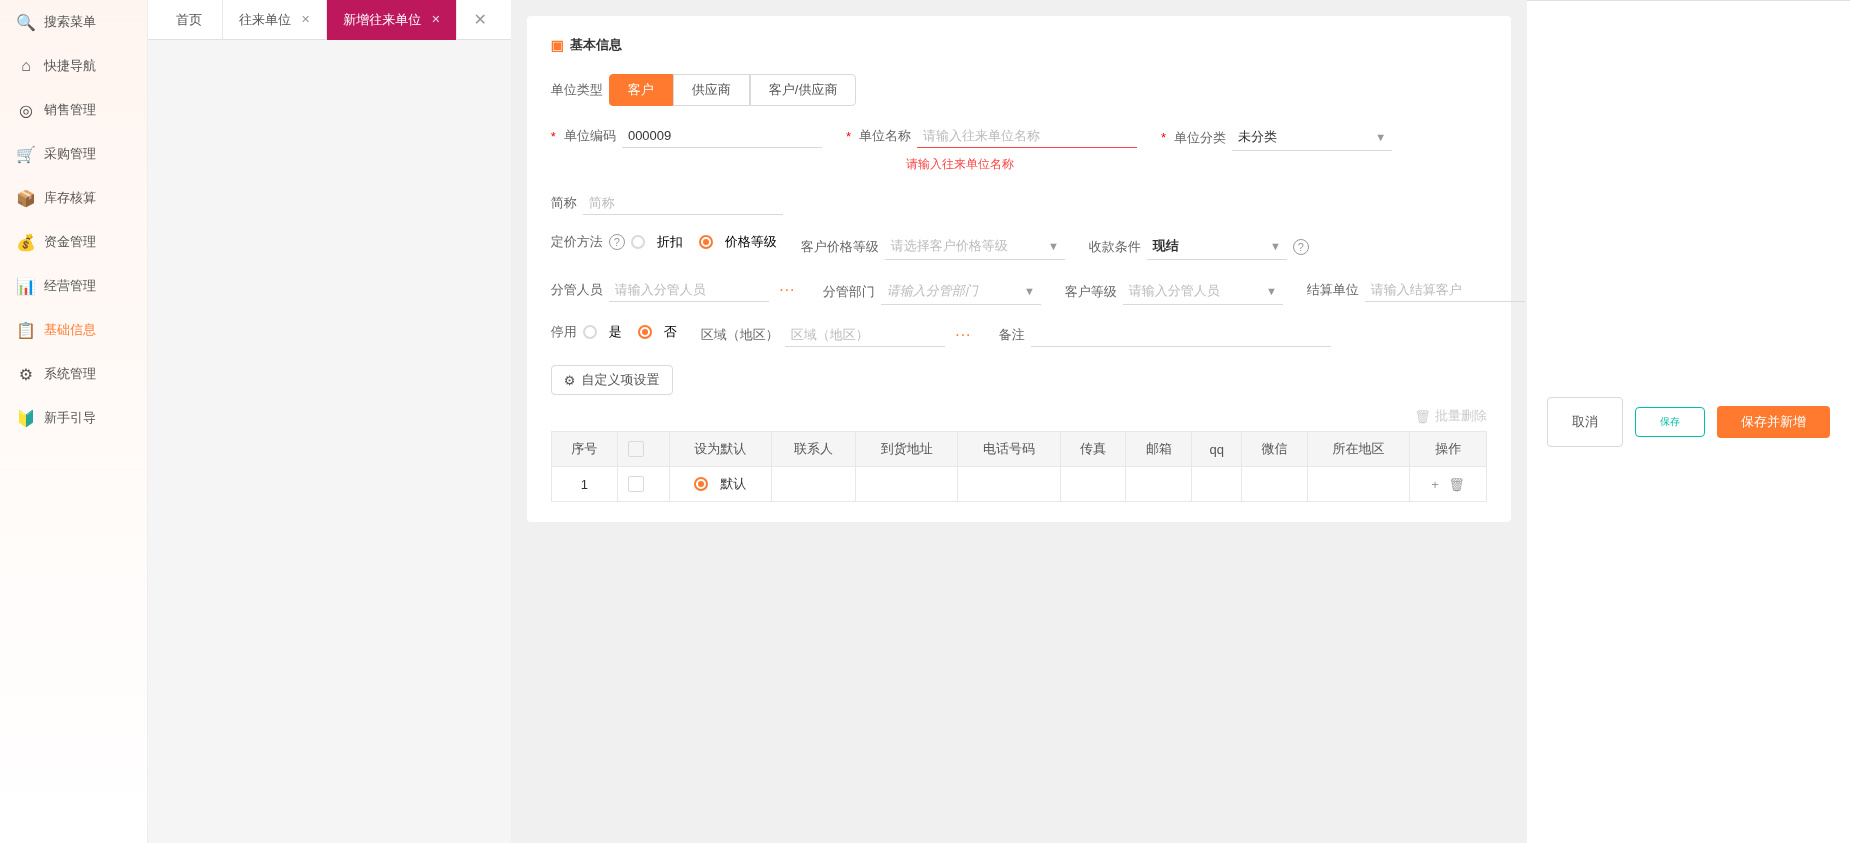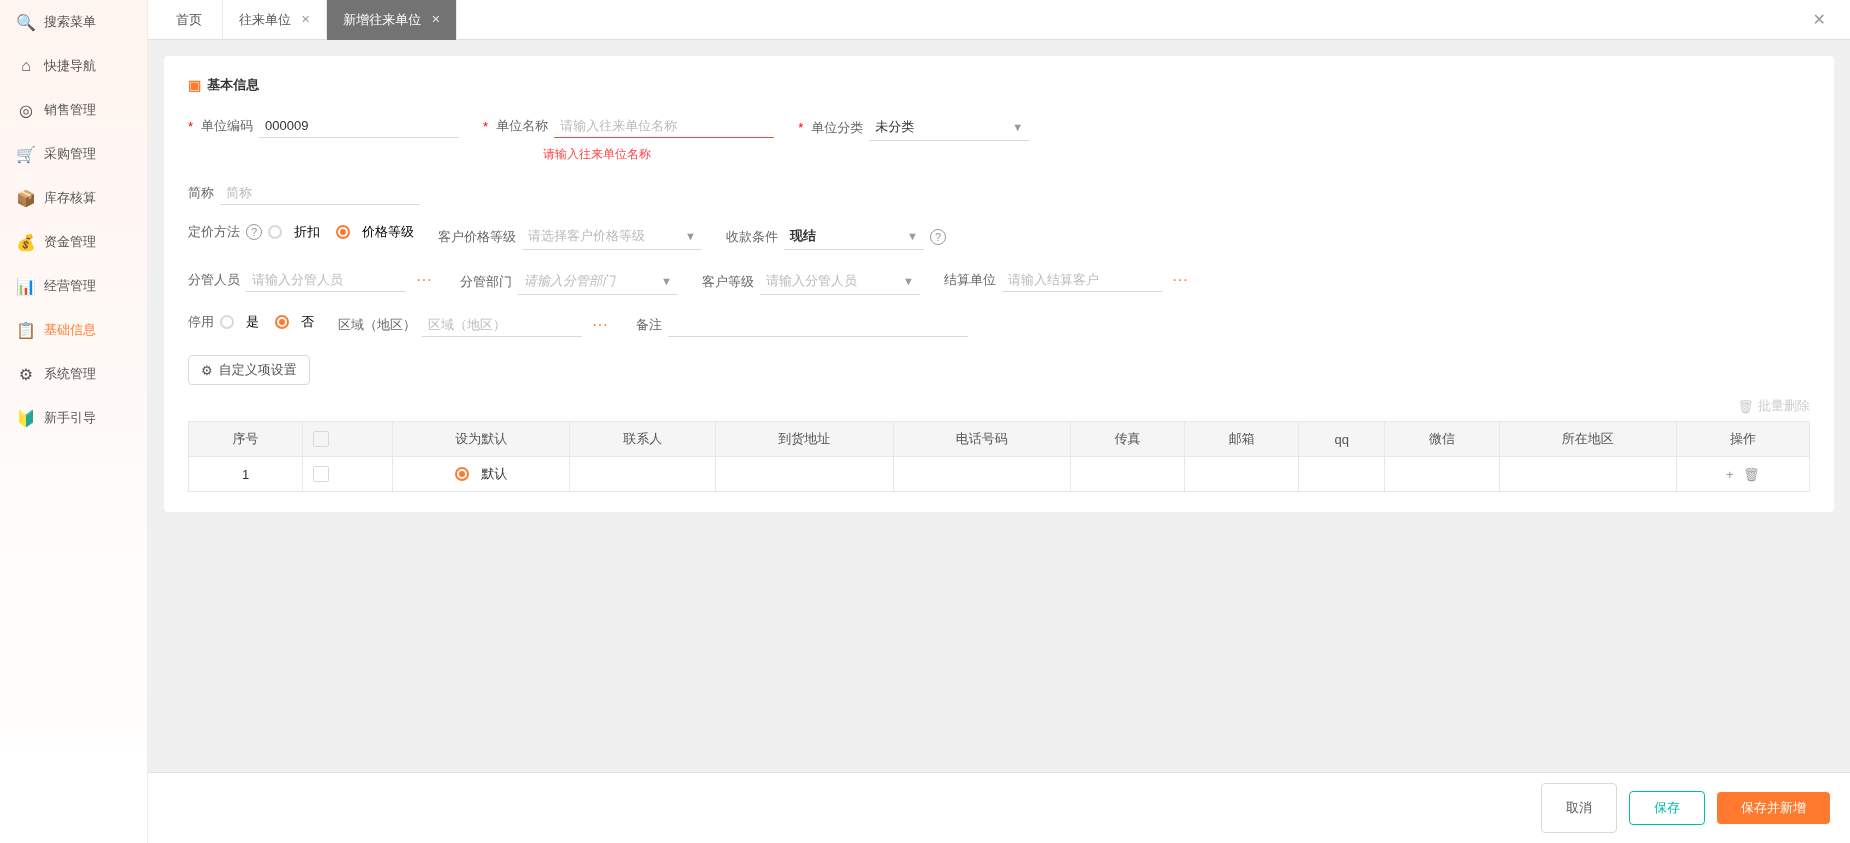--- a/index.html
+++ b/index.html
@@ -31,21 +31,21 @@
       align-items: center;
       justify-content: center;
       font-size: 16px;
       flex-shrink: 0;
     }
 
     
     .main {
       flex: 1;
       display: flex;
-      flex-direction: column;
+      flex-direction: row;
       overflow: hidden;
     }
 
     
     .tab-bar {
       display: flex;
       align-items: center;
       background: #fff;
       border-bottom: 1px solid #e0e0e0;
       height: 40px;
@@ -59,21 +59,21 @@
       height: 40px;
       cursor: pointer;
       color: #555;
       font-size: 13px;
       border-right: 1px solid #e8e8e8;
       gap: 6px;
       white-space: nowrap;
     }
     .tab:first-child { padding: 0 20px; }
     .tab.active {
-      background: #737373;
+      background: #be185d;
       color: #fff;
     }
     .tab-close {
       font-size: 11px;
       color: #999;
       cursor: pointer;
       margin-left: 4px;
     }
     .tab.active .tab-close { color: rgba(255,255,255,0.8); }
     .tab-close-main {
@@ -316,21 +316,21 @@
       cursor: pointer;
       font-size: 13px;
     }
     .btn-save {
       padding: 7px 24px;
       border: 1px solid #00bfa5;
       border-radius: 4px;
       background: #fff;
       color: #00bfa5;
       cursor: pointer;
-      font-size: 13px;
+      font-size: 10px;
     }
     .btn-save-new {
       padding: 7px 24px;
       border: none;
       border-radius: 4px;
       background: #ff7a2f;
       color: #fff;
       cursor: pointer;
       font-size: 13px;
     }
@@ -418,20 +418,30 @@
   </div>
 
   <div class="content">
     <div class="form-card">
 
       <div class="section-title">
         <span class="section-icon">▣</span>
         <span>基本信息</span>
       </div>
 
+      <div class="form-row">
+        <div class="form-field">
+          <span class="form-label">单位类型</span>
+          <div class="unit-type-group">
+            <button class="unit-type-btn active">客户</button>
+            <button class="unit-type-btn">供应商</button>
+            <button class="unit-type-btn">客户/供应商</button>
+          </div>
+        </div>
+      </div>
 
       <div class="form-row">
         <div class="form-field">
           <span class="required-star">*</span>
           <span class="form-label">单位编码</span>
           <input class="form-input" type="text" value="000009" style="width: 200px;">
         </div>
         <div class="form-field" style="flex-direction:column; align-items:flex-start;">
           <div style="display:flex; align-items:center; gap:6px;">
             <span class="required-star">*</span>

